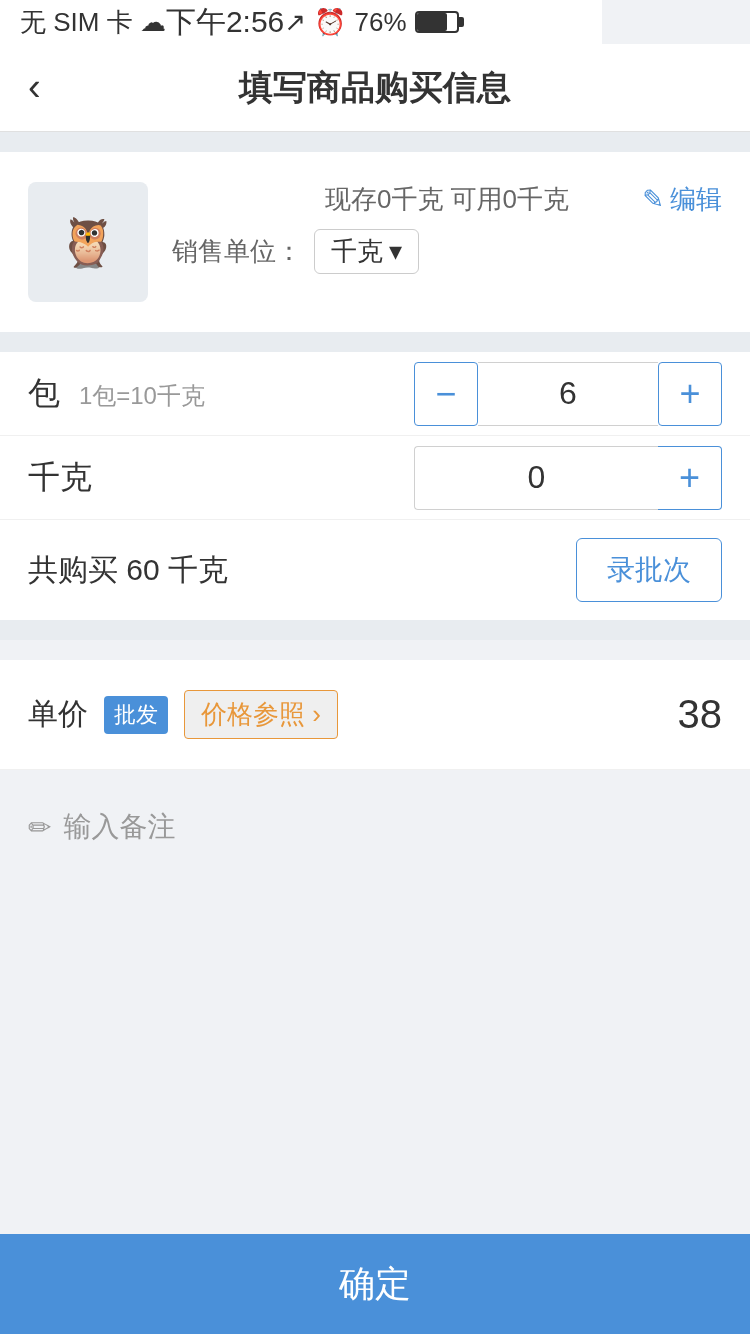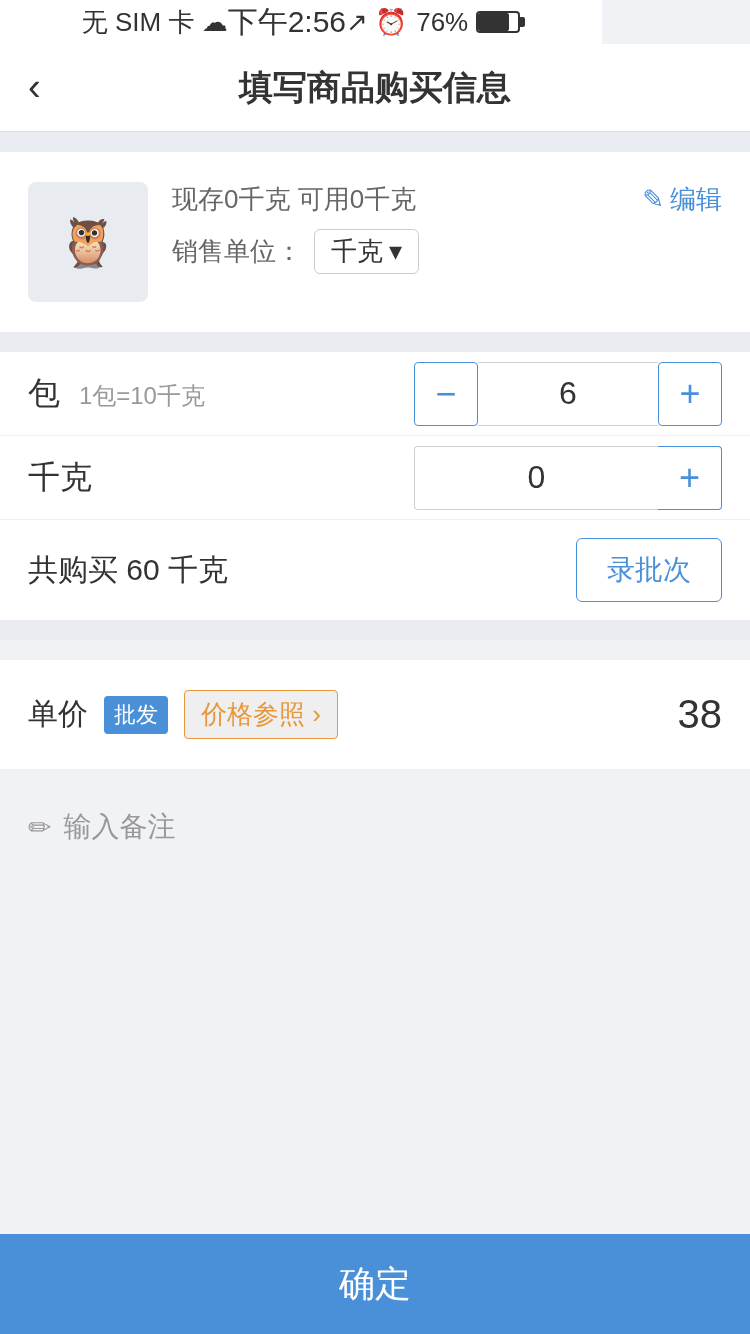--- a/index.html
+++ b/index.html
@@ -13,21 +13,21 @@
       color: #333;
     }
 
     
     .status-bar {
       width: 602px;
       height: 44px;
       background: #fff;
       display: flex;
       align-items: center;
-      justify-content: center;
+      justify-content: flex-start;
       padding: 0 20px;
       font-size: 26px;
       color: #333;
     }
     .status-left {
       display: flex;
       align-items: center;
       gap: 8px;
     }
     .status-center {
@@ -125,20 +125,21 @@
     .product-name {
       font-size: 32px;
       font-weight: 600;
       color: #333;
       margin-bottom: 12px;
     }
     .product-stock {
       font-size: 26px;
       color: #666;
       margin-bottom: 12px;
+      text-align: center;
     }
     .product-unit-row {
       display: flex;
       align-items: center;
       gap: 12px;
       font-size: 26px;
       color: #666;
     }
     .unit-select {
       border: 1px solid #ccc;

